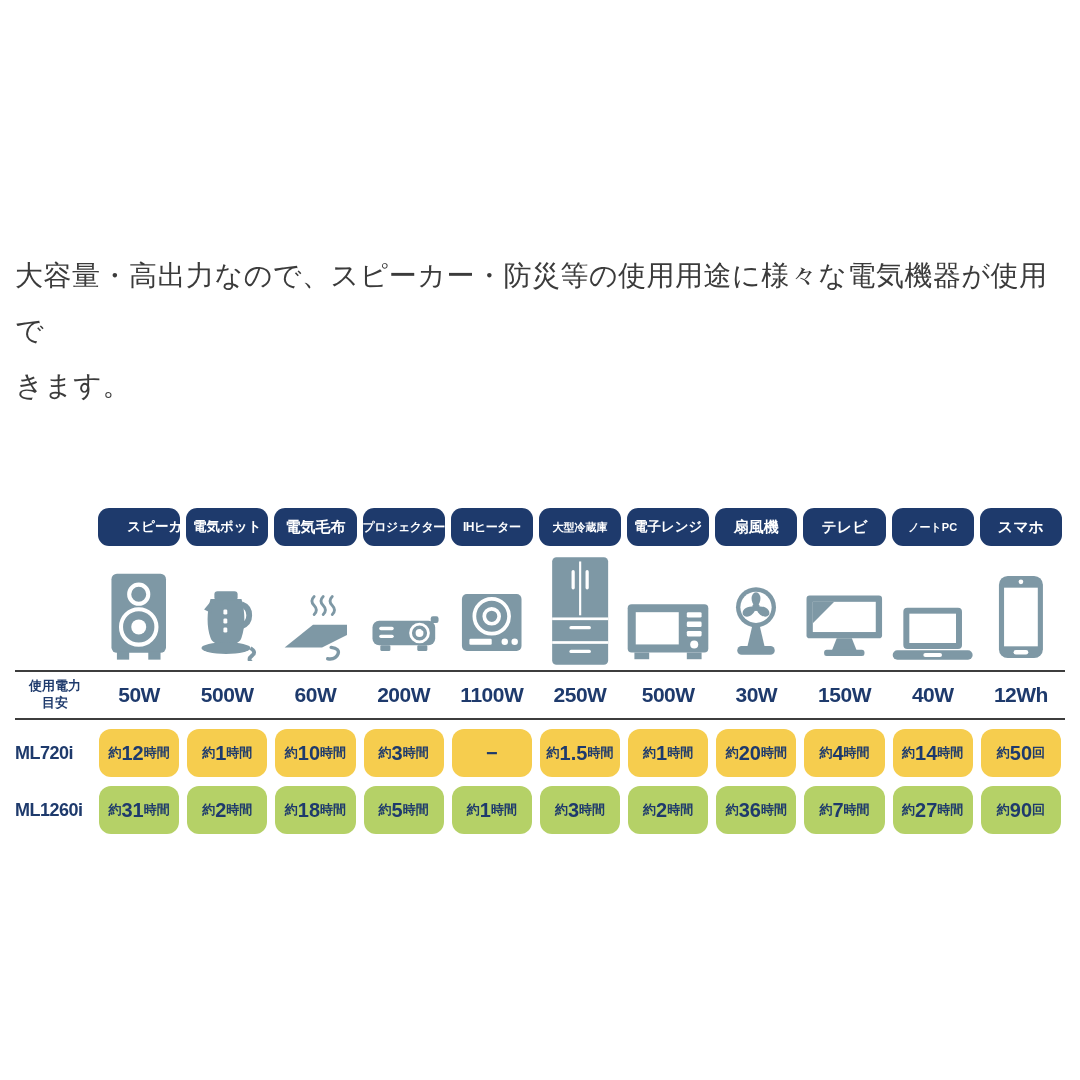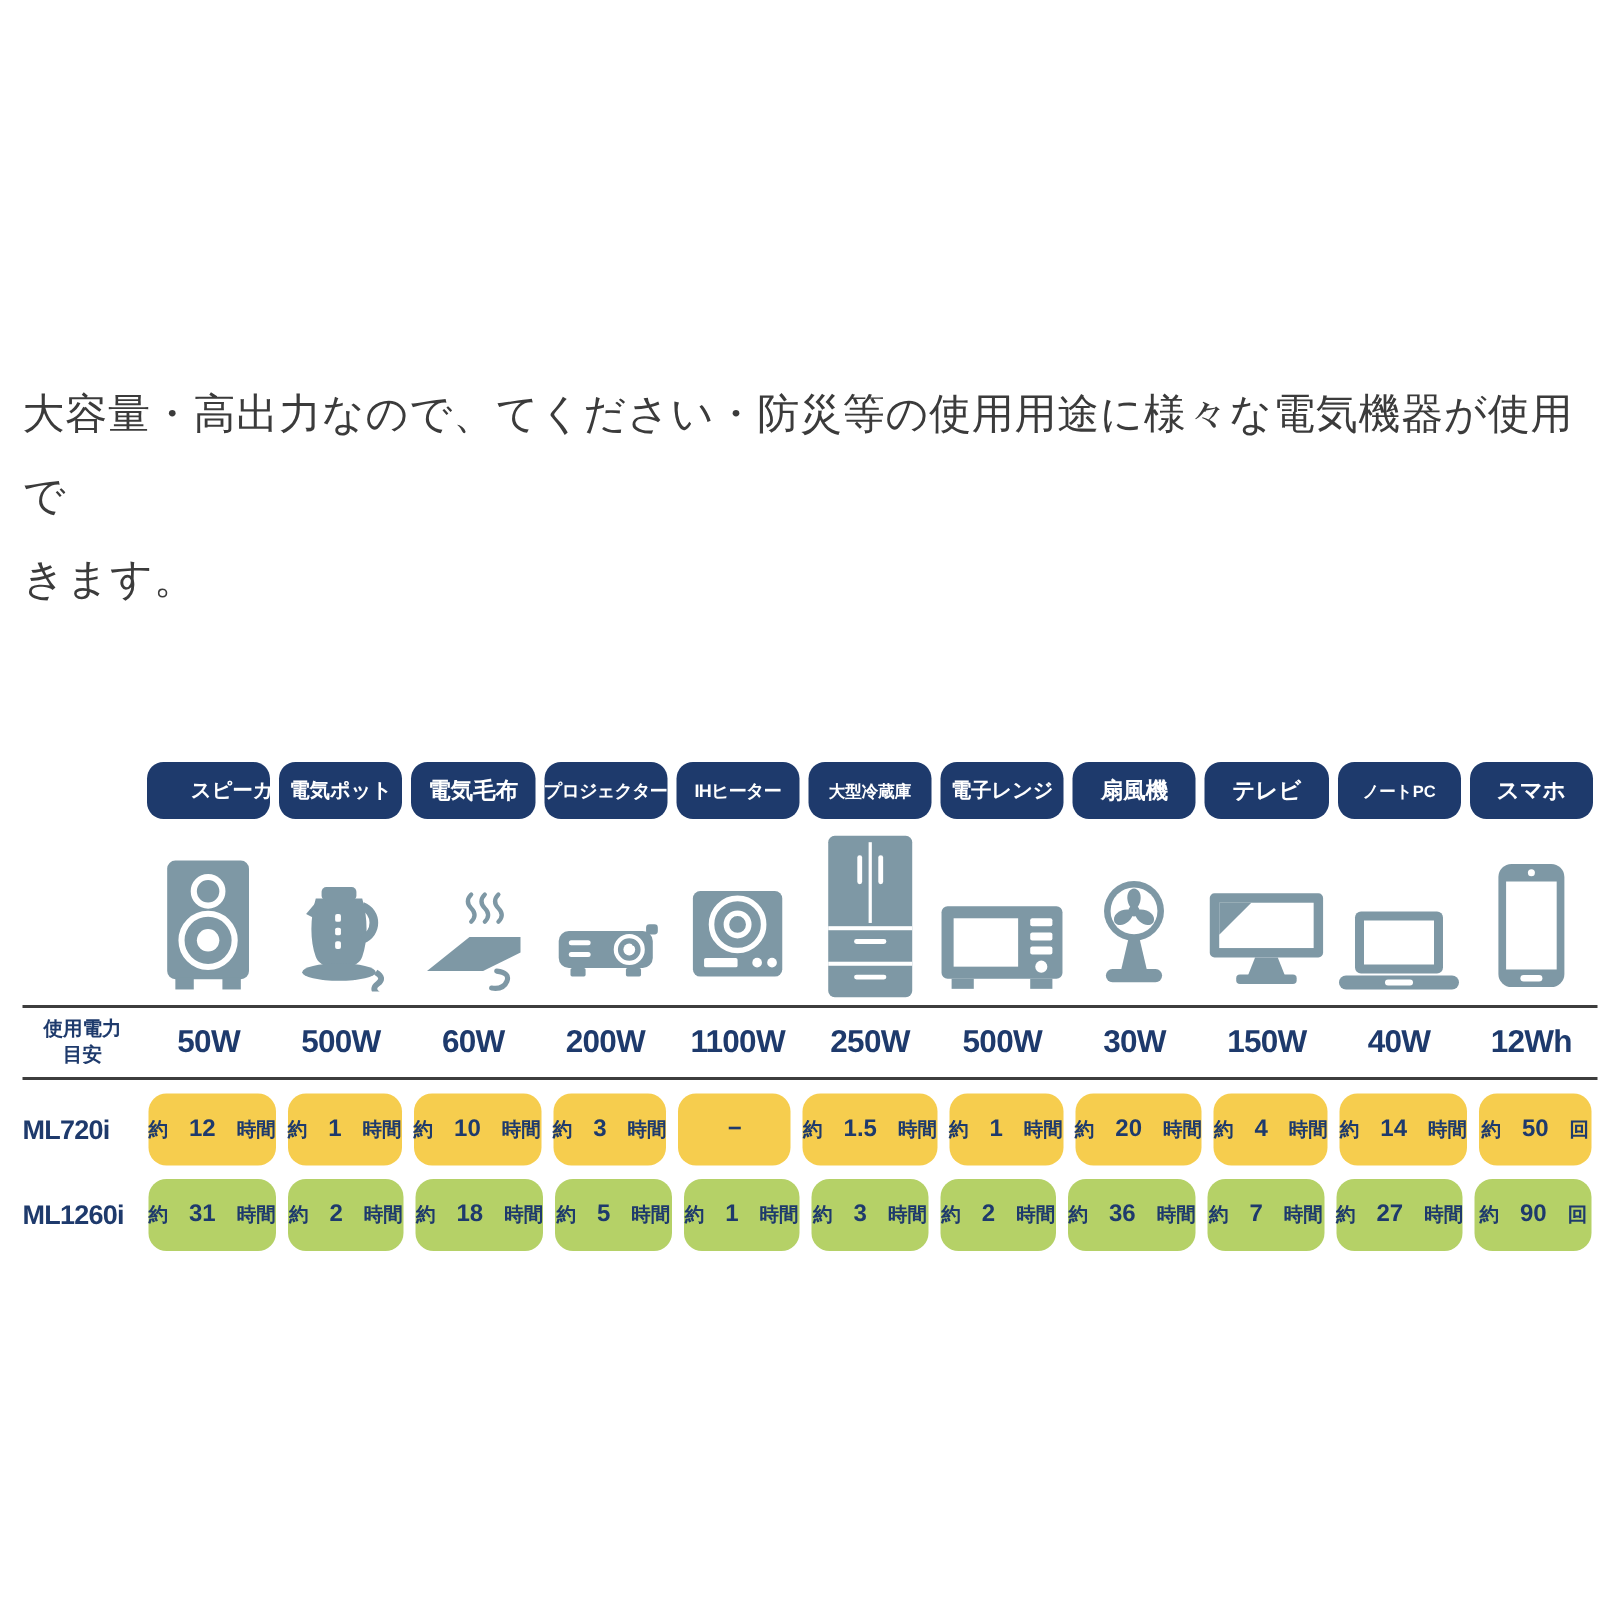--- a/index.html
+++ b/index.html
@@ -54,28 +54,28 @@
     letter-spacing:-0.5px;white-space:nowrap;
   }
   .badge{
     height:48px;margin:0 4px;border-radius:12px;
     display:flex;align-items:center;justify-content:center;
     color:var(--navy,#1e3a6c);font-weight:700;white-space:nowrap;
   }
   .badge.yellow{background:var(--yellow,#f6cd4e);}
   .badge.green{background:var(--green,#b5d167);}
   .bp{font-size:13px;}
-  .bv{font-size:16px;line-height:1;padding:0 14px;}
+  .bv{font-size:20px;line-height:1;padding:0 0;}
   .bu{font-size:13px;}
 </style>
 </head>
 <body>
 
 <p class="intro">
-  <span>大容量・高出力なので、てください・防災等の使用用途に様々な電気機器が使用で</span>
+  <span>大容量・高出力なので、スピーカー・防災等の使用用途に様々な電気機器が使用で</span>
   <span>きます。</span>
 </p>
 
 <p class="note">
 </p>
 
 <div class="tbl">
   <div class="row pills-row" id="pillsRow">
     <div class="hcell"></div>
   <div class="pill">

